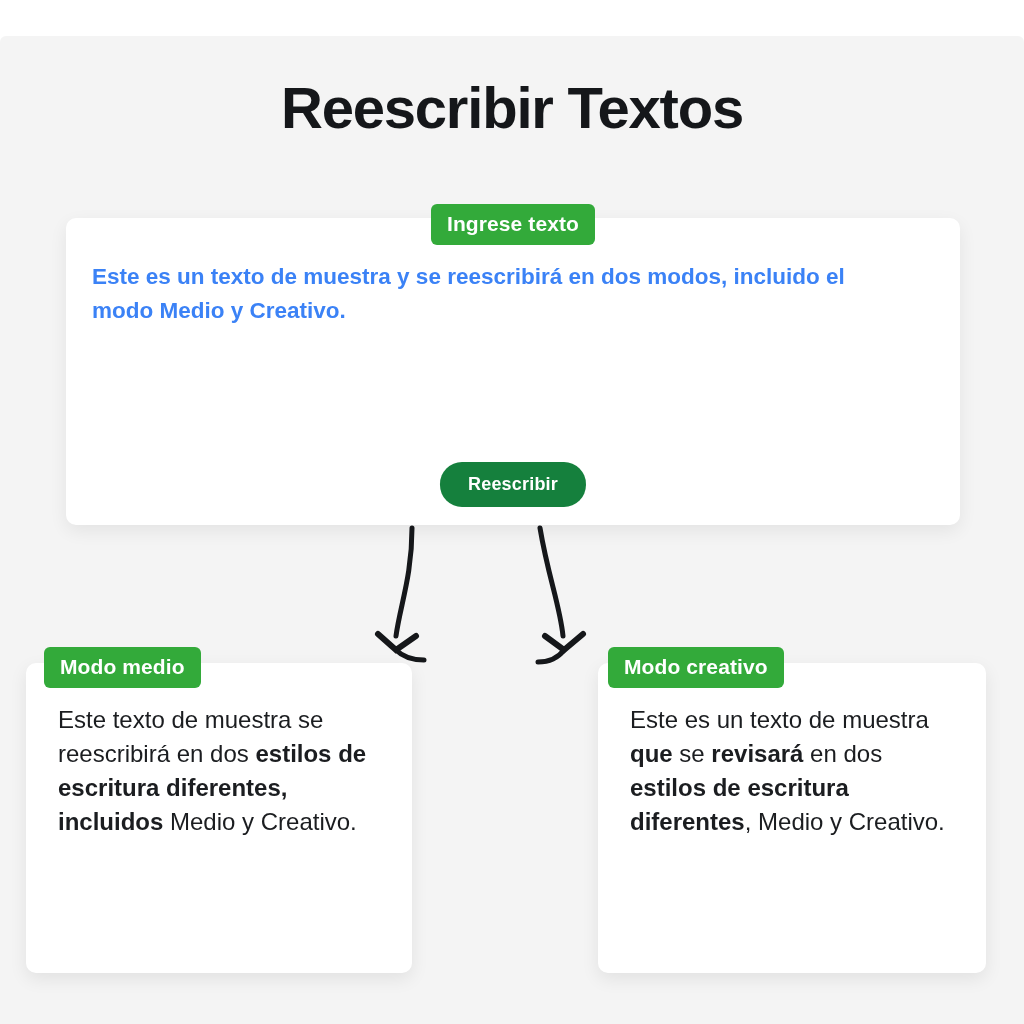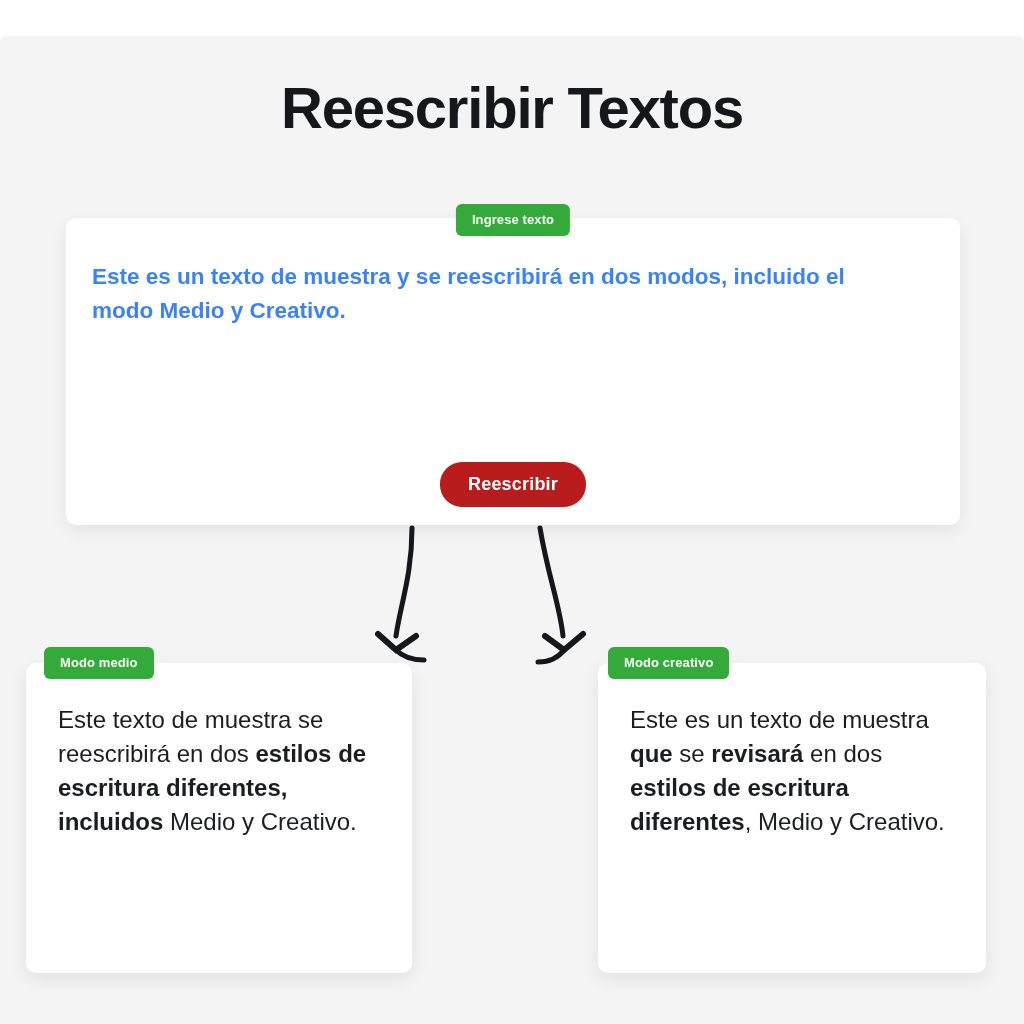--- a/index.html
+++ b/index.html
@@ -45,21 +45,21 @@
     width: 894px;
     height: 307px;
     background: #ffffff;
     border-radius: 10px;
     box-shadow: 0 6px 18px rgba(0,0,0,0.07);
   }
   .chip {
     position: absolute;
     background: #33aa3a;
     color: #ffffff;
-    font-size: 13px;
+    font-size: 21px;
     font-weight: 700;
     letter-spacing: 0.1px;
     border-radius: 6px;
     padding: 8px 16px 9px 16px;
     white-space: nowrap;
   }
   .chip-input {
     left: 50%;
     transform: translateX(-50%);
     top: -14px;
@@ -72,21 +72,21 @@
     font-size: 22.5px;
     font-weight: 700;
     line-height: 1.52;
     color: #3b82f6;
   }
   .rewrite-btn {
     position: absolute;
     left: 50%;
     transform: translateX(-50%);
     bottom: 18px;
-    background: #b91c1c;
+    background: #15803d;
     color: #ffffff;
     border: none;
     border-radius: 22px;
     padding: 12px 28px;
     font-size: 18px;
     font-weight: 700;
     font-family: "Liberation Sans", sans-serif;
     cursor: pointer;
     letter-spacing: 0.2px;
   }

